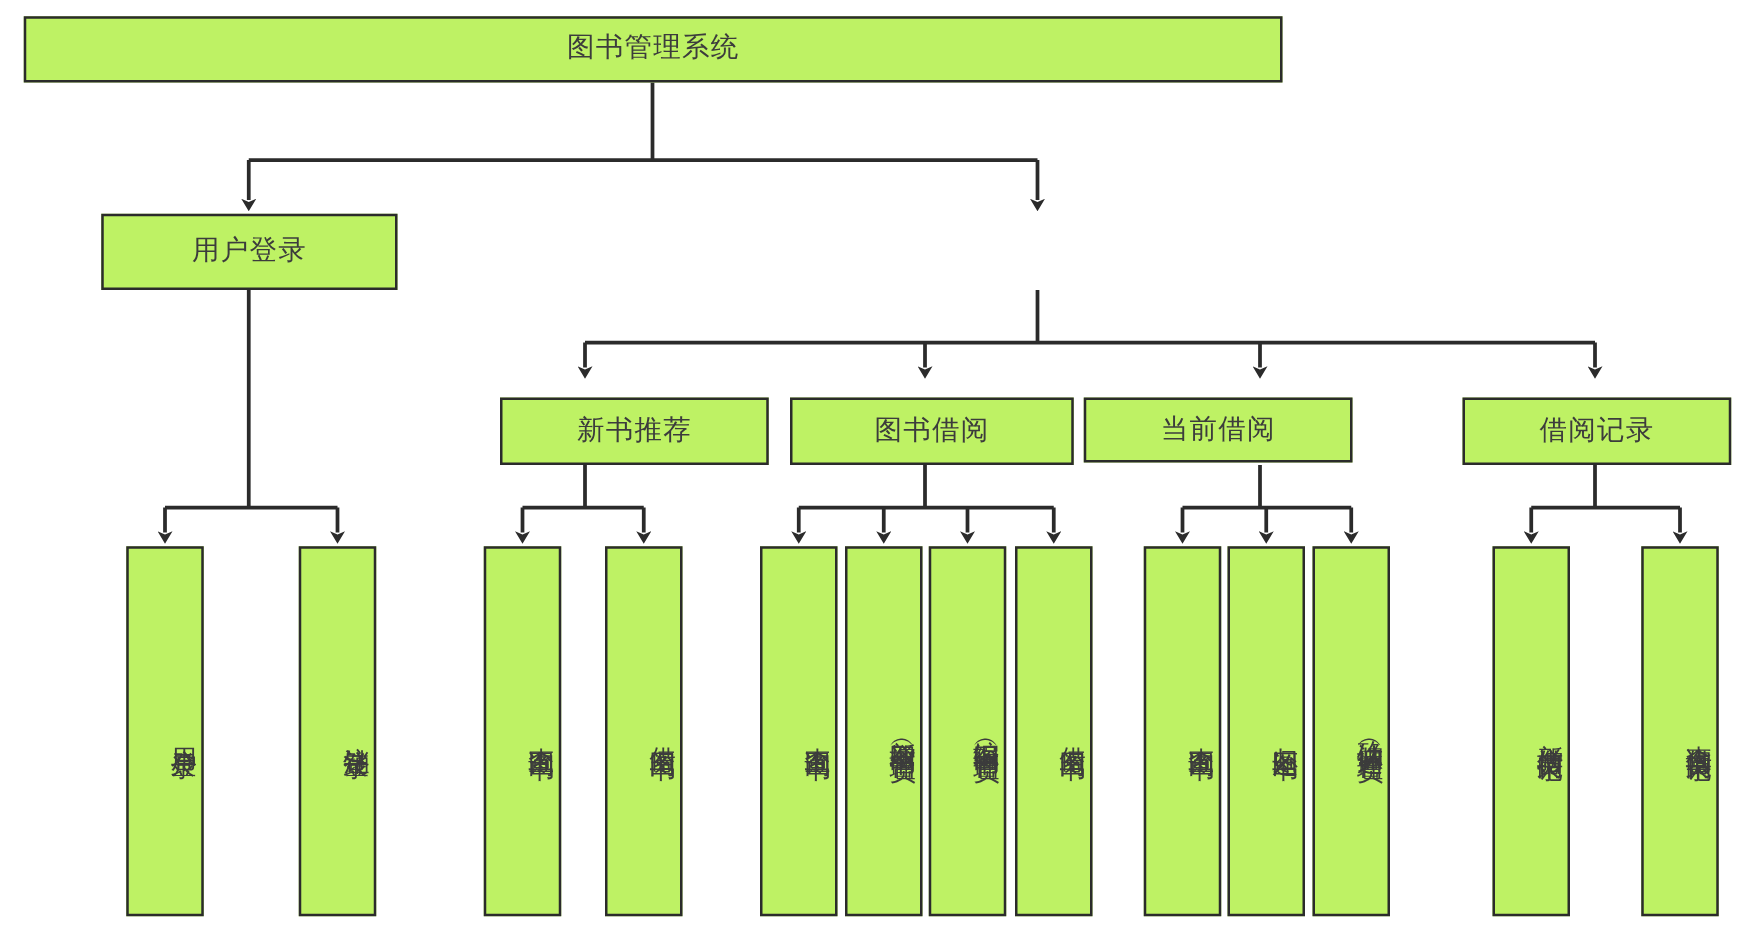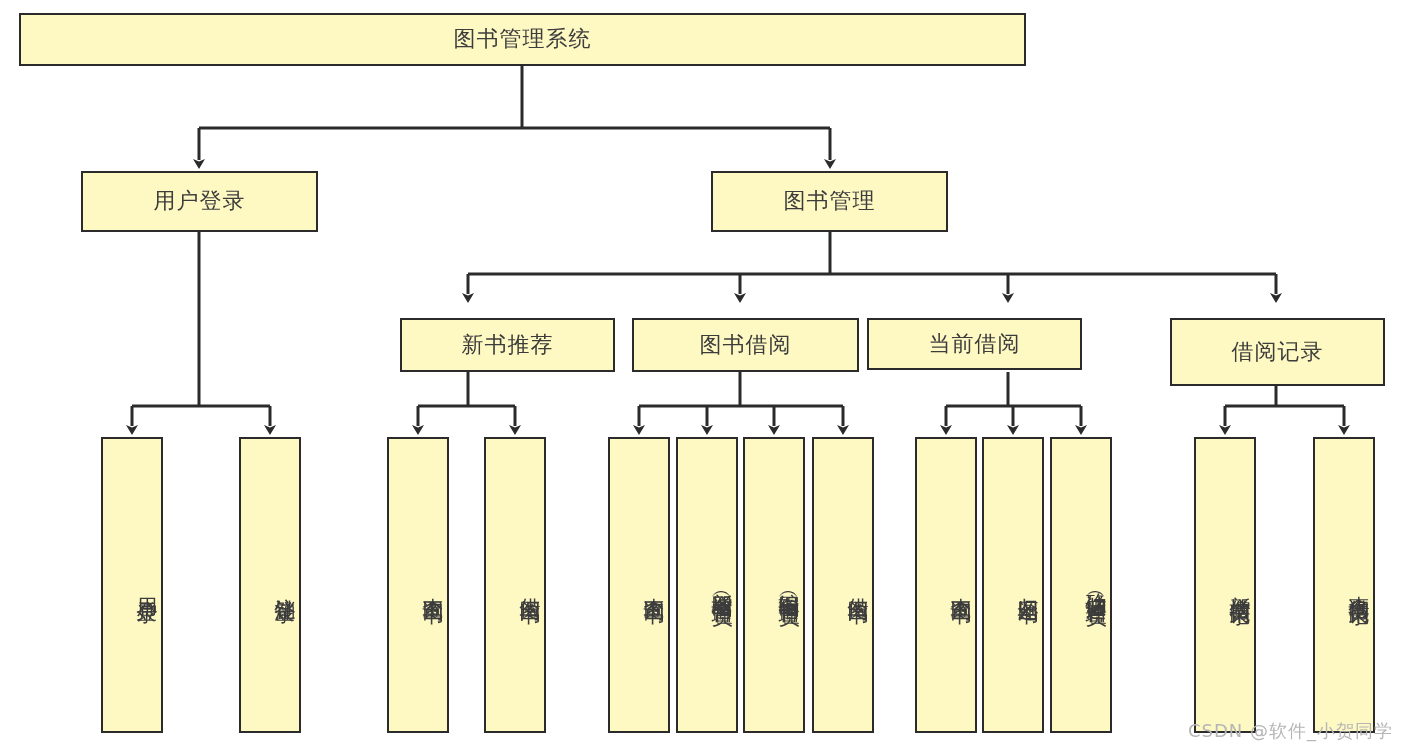--- a/index.html
+++ b/index.html
@@ -23,21 +23,21 @@
     position: absolute;
     left: 0;
     top: 0;
     width: 1405px;
     height: 747px;
   }
   .node {
     position: absolute;
     box-sizing: border-box;
     border: 2px solid #2b2b2b;
-    background: #fef9c3;
+    background: #bef264;
     color: #3c3c3c;
     display: flex;
     align-items: center;
     justify-content: center;
     text-align: center;
   }
   .node.horizontal {
     font-size: 22px;
     line-height: 1.2;
     letter-spacing: 1px;
@@ -119,34 +119,31 @@
     </g>
   </svg>
 
   <div class="node horizontal" style="left:19px; top:13px; width:1007px; height:53px;">
     <span>图书管理系统</span>
   </div>
 
   <div class="node horizontal" style="left:81px; top:171px; width:237px; height:61px;">
     <span>用户登录</span>
   </div>
-  <div class="node horizontal" style="left:711px; top:171px; width:237px; height:61px;">
-    <span>图书管理</span>
-  </div>
 
   <div class="node horizontal" style="left:361px; top:318px; width:215px; height:54px;margin-left:39px;">
     <span>新书推荐</span>
   </div>
   <div class="node horizontal" style="left:632px; top:318px; width:227px; height:54px;">
     <span>图书借阅</span>
   </div>
   <div class="node horizontal" style="left:867px; top:318px; width:215px; height:52px;">
     <span>当前借阅</span>
   </div>
-  <div class="node horizontal" style="left:1170px; top:318px; width:215px; height:68px;">
+  <div class="node horizontal" style="left:1170px; top:318px; width:215px; height:54px;">
     <span>借阅记录</span>
   </div>
 
   <div class="node vertical" style="left:101px; top:437px; width:62px; height:296px;">
     <span>用户登录</span>
   </div>
   <div class="node vertical" style="left:239px; top:437px; width:62px; height:296px;">
     <span>注销登录</span>
   </div>
 
@@ -180,15 +177,14 @@
     <span>确认归还（管理员）</span>
   </div>
 
   <div class="node vertical" style="left:1194px; top:437px; width:62px; height:296px;">
     <span>新增借阅记录</span>
   </div>
   <div class="node vertical" style="left:1313px; top:437px; width:62px; height:296px;">
     <span>查询借阅记录</span>
   </div>
 
-  <div class="watermark">CSDN @软件_小贺同学</div>
 
 </div>
 
 </body></html>

